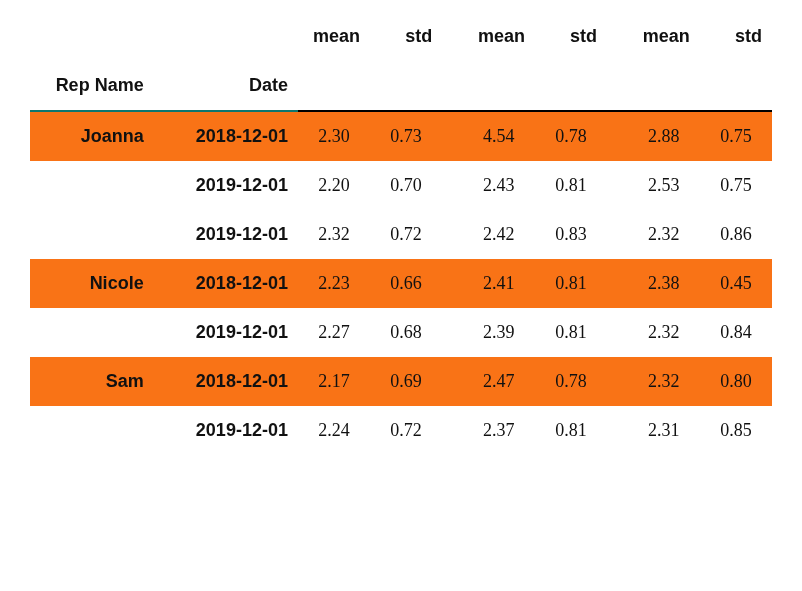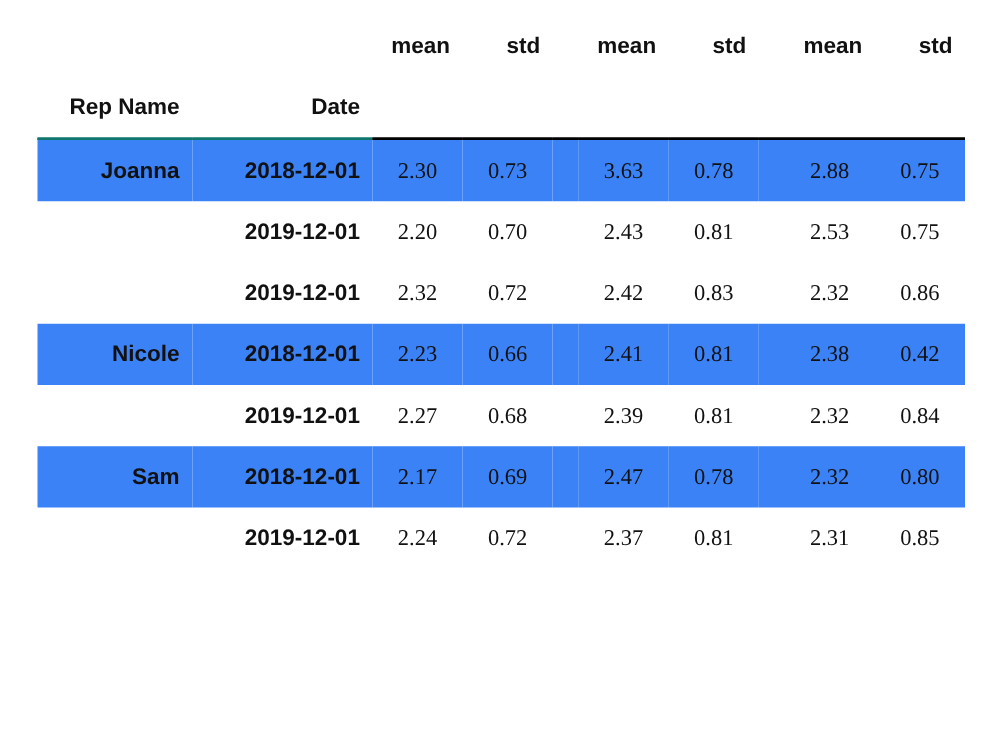--- a/index.html
+++ b/index.html
@@ -44,21 +44,21 @@
   }
   thead tr.index-row th.empty {
     border-bottom: 2px solid #000;
   }
   tbody td.name-cell,
   tbody td.date-cell {
     font-weight: bold;
     text-align: right;
   }
   tbody tr.stripe {
-    background: #3b82f6;
+    background: #f97316;
   }
   tbody td.value {
     text-align: center;
     font-family: Liberation Serif, serif;
   }
   col.name { width: 120px; }
   col.date { width: 140px; }
   col.val  { width: 70px; }
   col.gap  { width: 18px; }
 </style>
@@ -104,21 +104,21 @@
         <th class="empty"></th>
     </tr>
   </thead>
   <tbody>
     <tr class="stripe">
       <td class="name-cell">Joanna</td>
       <td class="date-cell">2018-12-01</td>
       <td class="value">2.30</td>
       <td class="value">0.73</td>
         <td></td>
-      <td class="value">3.63</td>
+      <td class="value">4.54</td>
       <td class="value">0.78</td>
         <td></td>
       <td class="value">2.88</td>
       <td class="value">0.75</td>
     </tr>
     <tr>
       <td class="name-cell"></td>
       <td class="date-cell">2019-12-01</td>
       <td class="value">2.20</td>
       <td class="value">0.70</td>
@@ -144,21 +144,21 @@
     <tr class="stripe">
       <td class="name-cell">Nicole</td>
       <td class="date-cell">2018-12-01</td>
       <td class="value">2.23</td>
       <td class="value">0.66</td>
         <td></td>
       <td class="value">2.41</td>
       <td class="value">0.81</td>
         <td></td>
       <td class="value">2.38</td>
-      <td class="value">0.42</td>
+      <td class="value">0.45</td>
     </tr>
     <tr>
       <td class="name-cell"></td>
       <td class="date-cell">2019-12-01</td>
       <td class="value">2.27</td>
       <td class="value">0.68</td>
         <td></td>
       <td class="value">2.39</td>
       <td class="value">0.81</td>
         <td></td>

